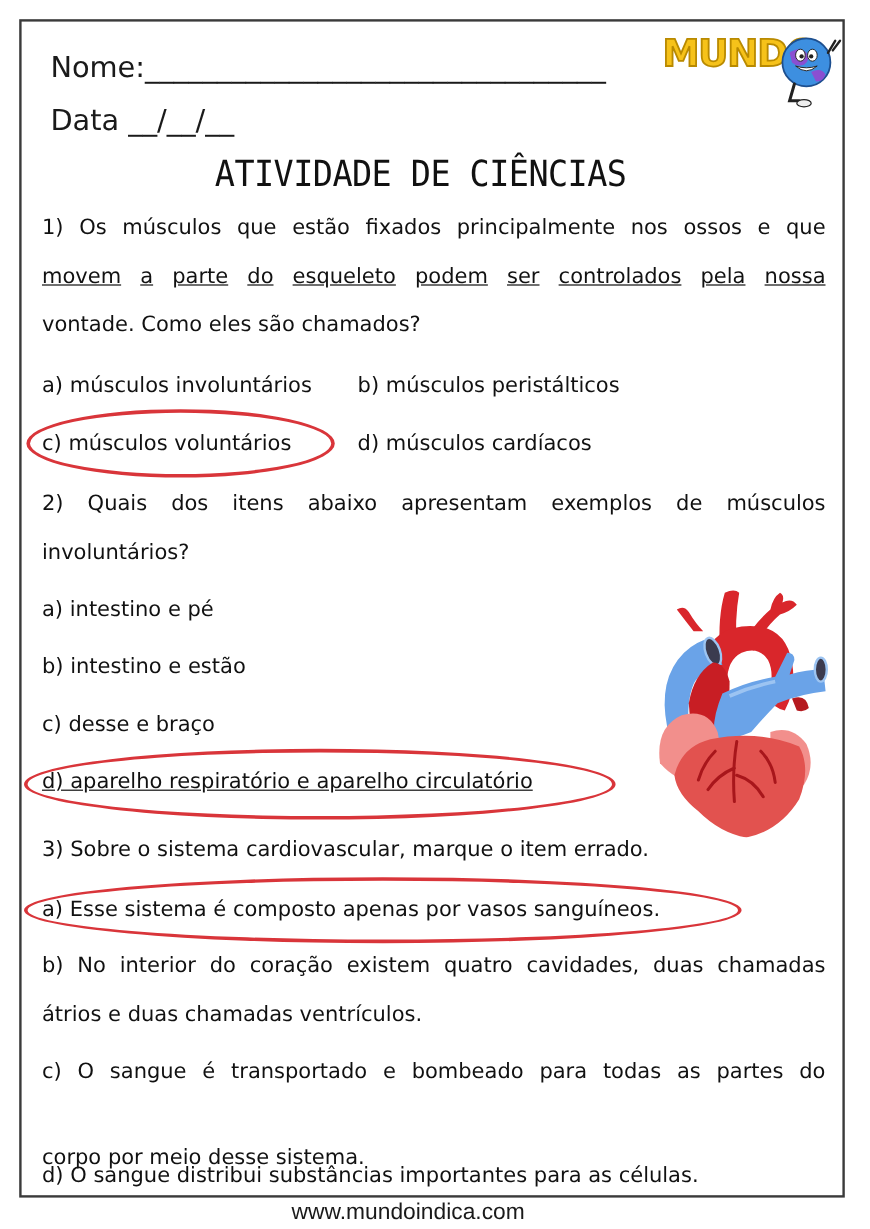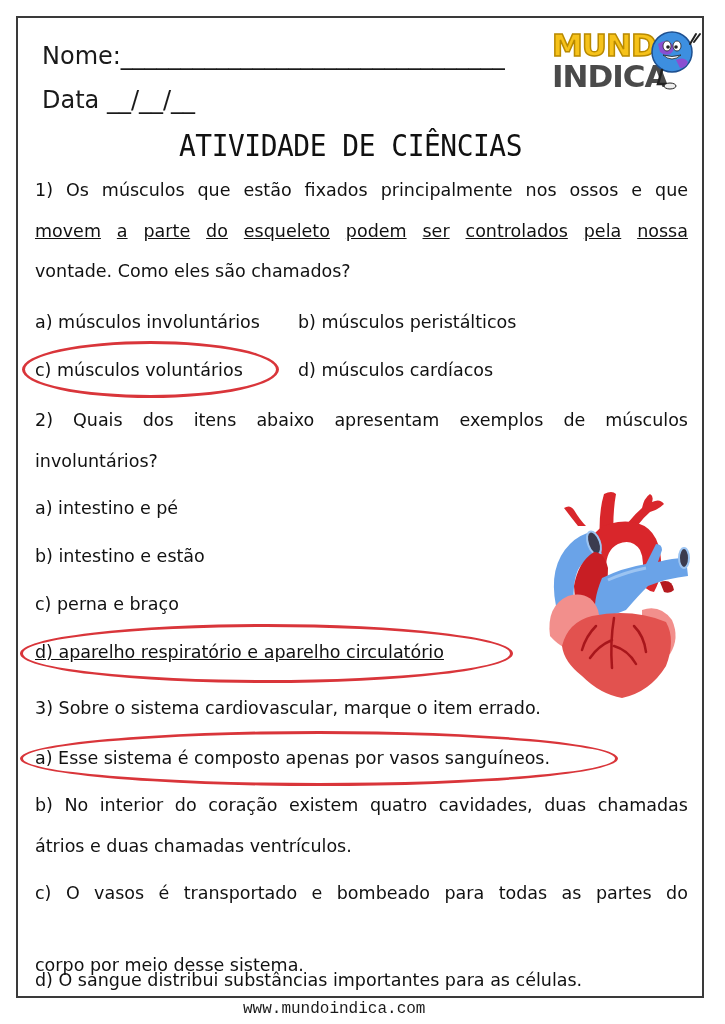--- a/index.html
+++ b/index.html
@@ -56,22 +56,22 @@
     }
     .just span { display: inline-block; }
     .ellipse {
       position: absolute;
       border: 3px solid #d9353a;
       border-radius: 50%;
       box-sizing: border-box;
       pointer-events: none;
     }
     .footer {
-      font-family: Liberation Mono, monospace;
-      font-size: 16px;
+      font-family: Liberation Sans, sans-serif;
+      font-size: 19px;
       color: #1a1a1a;
       white-space: nowrap;
     }
     
     .logo-mundo {
       font-family: "DejaVu Sans", sans-serif;
       font-weight: bold;
       font-size: 31px;
       color: #f6c21a;
       letter-spacing: -1px;
@@ -90,21 +90,20 @@
 </head>
 <body>
 
 <div class="sheet"></div>
 
 <div class="abs hdr" style="left:42px; top:42px;">Nome:________________________________</div>
 <div class="abs hdr" style="left:42px; top:86px;">Data __/__/__</div>
 
 <div class="abs" style="left:552px; top:30px; width:150px; height:64px;">
   <div class="abs logo-mundo" style="left:0; top:0;">MUNDO</div>
-  <div class="abs logo-indica" style="left:0; top:31px;">INDICA</div>
   <svg class="abs" style="left:96px; top:-4px;" width="56" height="68" viewBox="0 0 56 68">
     <circle cx="24" cy="26" r="20" fill="#3d8fe0" stroke="#1d4f8f" stroke-width="1.5"></circle>
     <path d="M10 18 q8 -6 14 0 q4 6 -2 10 q-6 2 -10 -2z" fill="#8a4fd1"></path>
     <path d="M28 34 q8 -4 12 2 q-2 6 -8 6z" fill="#8a4fd1"></path>
     <ellipse cx="19" cy="20" rx="4" ry="5" fill="#fff" stroke="#222" stroke-width="0.8"></ellipse>
     <ellipse cx="29" cy="20" rx="4" ry="5" fill="#fff" stroke="#222" stroke-width="0.8"></ellipse>
     <circle cx="20" cy="21" r="1.8" fill="#222"></circle>
     <circle cx="28" cy="21" r="1.8" fill="#222"></circle>
     <path d="M15 29 q9 8 18 0 q-9 3 -18 0z" fill="#fff" stroke="#222" stroke-width="0.8"></path>
     <path d="M42 18 l6 -10 M46 16 l6 -8" stroke="#222" stroke-width="2" stroke-linecap="round"></path>
@@ -156,21 +155,21 @@
   <span>abaixo</span>
   <span>apresentam</span>
   <span>exemplos</span>
   <span>de</span>
   <span>músculos</span>
 </div>
 <div class="abs txt" style="left:35px; top:453px;">involuntários?</div>
 
 <div class="abs txt" style="left:35px; top:500px;">a) intestino e pé</div>
 <div class="abs txt" style="left:35px; top:548px;">b) intestino e estão</div>
-<div class="abs txt" style="left:35px; top:596px;">c) perna e braço</div>
+<div class="abs txt" style="left:35px; top:596px;">c) desse e braço</div>
 <div class="abs txt" style="left:35px; top:644px;text-decoration:underline;">d) aparelho respiratório e aparelho circulatório</div>
 <div class="ellipse" style="left:20px; top:624px; width:493px; height:59px;"></div>
 
 <svg class="abs" style="left:538px; top:486px;" width="154" height="212" viewBox="0 0 154 212">
 
   <path d="M40 40 q-8 -10 -14 -18 q6 -4 10 2 q6 10 12 16z" fill="#d9262b"></path>
   <path d="M62 58 q-2 -30 4 -50 q8 -4 12 0 q-4 22 -2 50z" fill="#d9262b"></path>
   <path d="M80 52 q10 -18 24 -30 q2 -10 8 -14 q4 2 2 8 q8 -4 12 2 q-6 6 -14 8 q-14 12 -22 30z" fill="#d9262b"></path>
 
   <path d="M50 70 q0 -30 30 -34 q36 -4 42 30 q4 22 -6 40 q-10 -2 -14 -12 q6 -18 0 -30 q-8 -12 -22 -6 q-12 6 -12 24z" fill="#d9262b"></path>
@@ -208,21 +207,21 @@
   <span>quatro</span>
   <span>cavidades,</span>
   <span>duas</span>
   <span>chamadas</span>
 </div>
 <div class="abs txt" style="left:35px; top:838px;text-align:right;">átrios e duas chamadas ventrículos.</div>
 
 <div class="abs txt just" style="left:35px; top:885px;">
   <span>c)</span>
   <span>O</span>
-  <span>vasos</span>
+  <span>sangue</span>
   <span>é</span>
   <span>transportado</span>
   <span>e</span>
   <span>bombeado</span>
   <span>para</span>
   <span>todas</span>
   <span>as</span>
   <span>partes</span>
   <span>do</span>
 </div>

